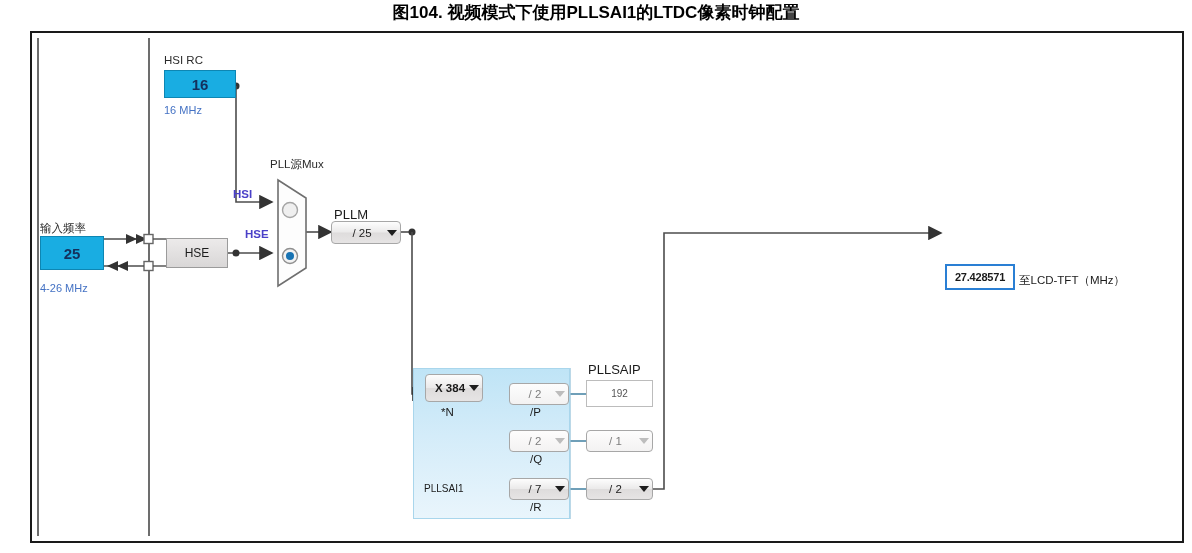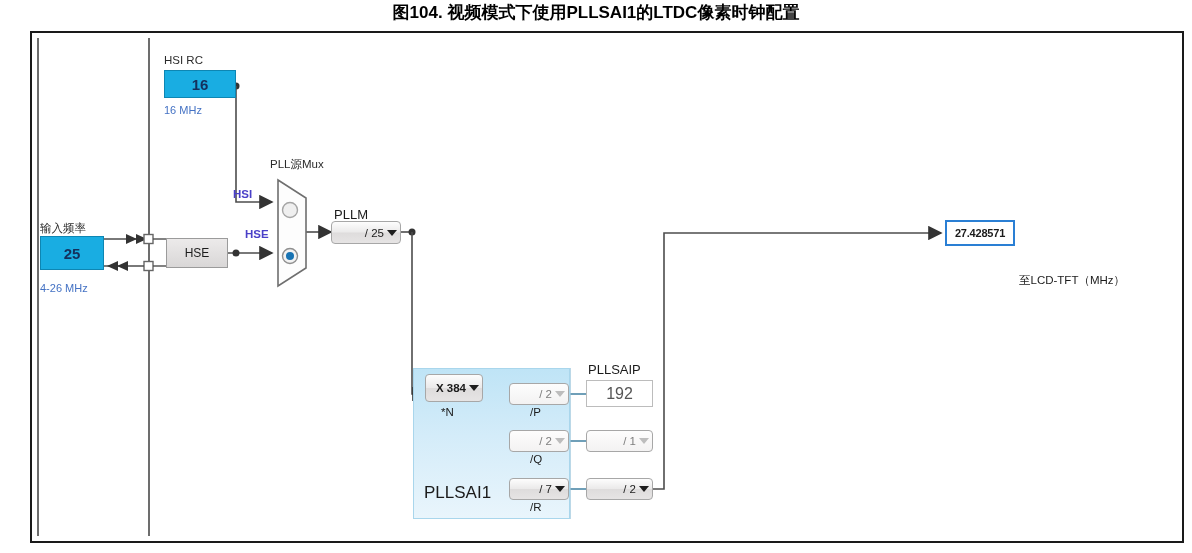--- a/index.html
+++ b/index.html
@@ -111,21 +111,21 @@
     font-size: 11.5px;
     color: #1b1b1b;
     padding-left: 8px;
   }
   .combo.flat {
     background: linear-gradient(180deg,#fdfdfd 0%,#f3f2f2 100%);
     color: #7d7d7d;
   }
   .combo .cap {
     flex: 1;
-    text-align: right;
+    text-align: center;
     white-space: nowrap;
   }
   .combo .arrow {
     width: 16px;
     height: 100%;
     display: flex;
     align-items: center;
     justify-content: center;
   }
   .combo .arrow i {
@@ -139,55 +139,56 @@
 
   
   .field {
     position: absolute;
     background: #ffffff;
     border: 1px solid #bcbcbc;
     box-sizing: border-box;
     display: flex;
     align-items: center;
     justify-content: center;
-    font-size: 16px;
+    font-size: 10px;
     color: #555555;
   }
 
   
   .out-field {
     position: absolute;
     background: #ffffff;
     border: 2px solid #2a7fd4;
     box-sizing: border-box;
     display: flex;
     align-items: center;
     justify-content: center;
     font-size: 11px;
     font-weight: bold;
     color: #1b1b1b;
     letter-spacing: -0.2px;
+    margin-top: 44px;
   }
   .out-caption {
     position: absolute;
     font-size: 11.5px;
     color: #1b1b1b;
     white-space: nowrap;
   }
 
   
   #pllsai1-panel {
     position: absolute;
     background: linear-gradient(180deg,#bfe4f6 0%,#d4ecf9 45%,#e9f5fc 100%);
     border: 1px solid #a9d6ec;
     box-sizing: border-box;
   }
   #pllsai1-name {
     position: absolute;
-    font-size: 17px;
+    font-size: 10px;
     color: #1b1b1b;
     white-space: nowrap;
   }
 
   
   .div-cap {
     position: absolute;
     font-size: 11.5px;
     color: #1b1b1b;
     white-space: nowrap;

